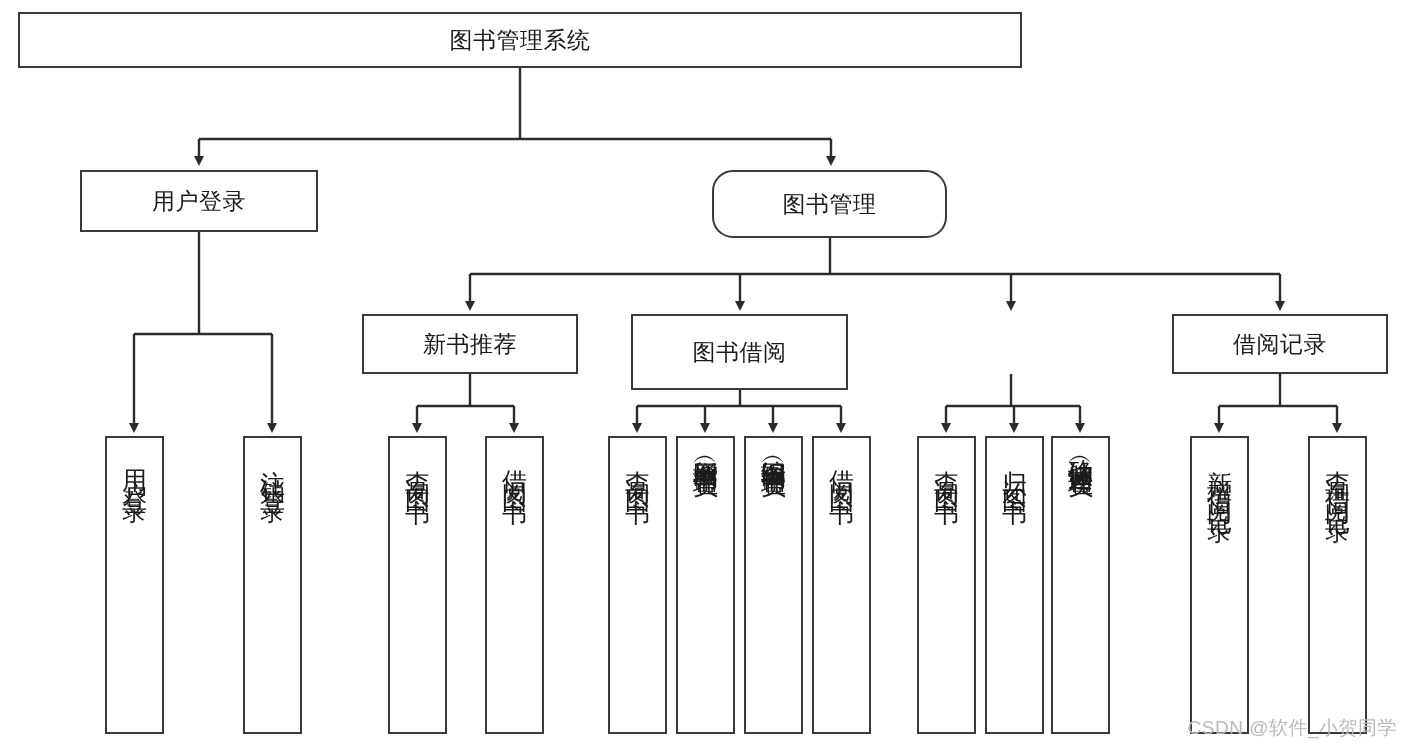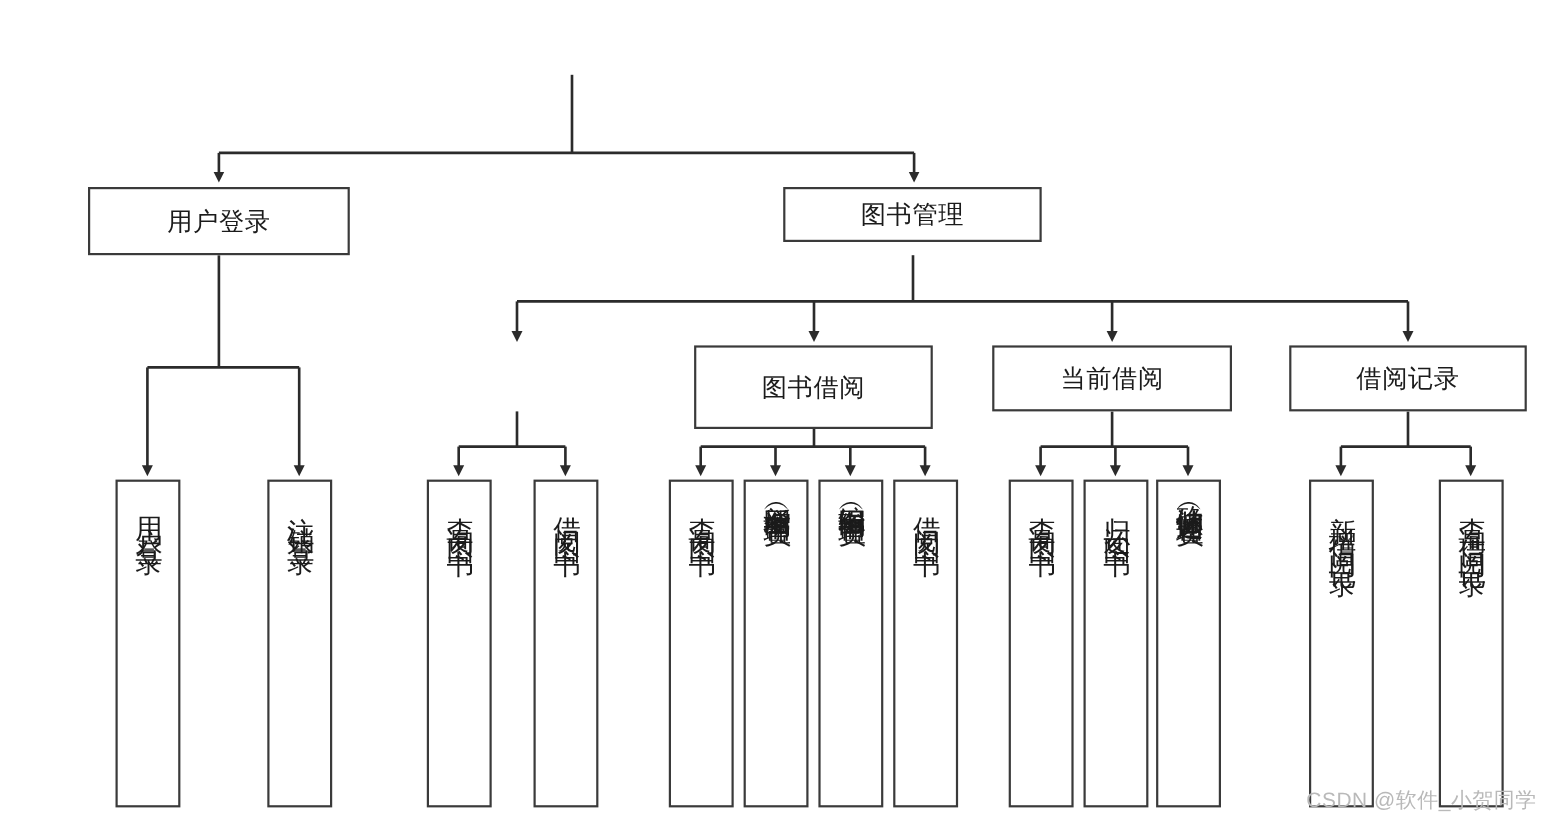--- a/index.html
+++ b/index.html
@@ -127,34 +127,37 @@
       <path d="M1014,406 L1014,424" marker-end="url(#arrow)"></path>
       <path d="M1080,406 L1080,424" marker-end="url(#arrow)"></path>
 
       <path d="M1280,374 L1280,406"></path>
       <path d="M1219,406 L1337,406"></path>
       <path d="M1219,406 L1219,424" marker-end="url(#arrow)"></path>
       <path d="M1337,406 L1337,424" marker-end="url(#arrow)"></path>
     </g>
   </svg>
 
+  <div class="node horizontal" id="n-root" style="left: 18px; top: 12px; width: 1004px; height: 56px;">
+    <span class="node-label">图书管理系统</span>
+  </div>
 
   <div class="node horizontal" id="n-l2-0" style="left: 80px; top: 170px; width: 238px; height: 62px;">
     <span class="node-label">用户登录</span>
   </div>
-  <div class="node horizontal" id="n-l2-1" style="left: 712px; top: 170px; width: 235px; height: 50px;">
+  <div class="node horizontal" id="n-l2-1" style="left: 712px; top: 170px; width: 235px; height: 68px; border-radius: 21px;">
     <span class="node-label">图书管理</span>
   </div>
 
+  <div class="node horizontal" id="n-l3-0" style="left: 362px; top: 314px; width: 216px; height: 60px;">
+    <span class="node-label">新书推荐</span>
+  </div>
   <div class="node horizontal" id="n-l3-1" style="left: 631px; top: 314px; width: 217px; height: 76px;">
     <span class="node-label">图书借阅</span>
   </div>
-  <div class="node horizontal" id="n-l3-2" style="left: 902px; top: 314px; width: 218px; height: 60px;">
-    <span class="node-label">当前借阅</span>
-  </div>
   <div class="node horizontal" id="n-l3-3" style="left: 1172px; top: 314px; width: 216px; height: 60px;">
     <span class="node-label">借阅记录</span>
   </div>
 
   <div class="node vertical mid" id="n-leaf-0" style="left: 105px; top: 436px; width: 59px; height: 298px;">
     <span class="node-label">用户登录</span>
   </div>
   <div class="node vertical mid" id="n-leaf-1" style="left: 243px; top: 436px; width: 59px; height: 298px;">
     <span class="node-label">注销登录</span>
   </div>

